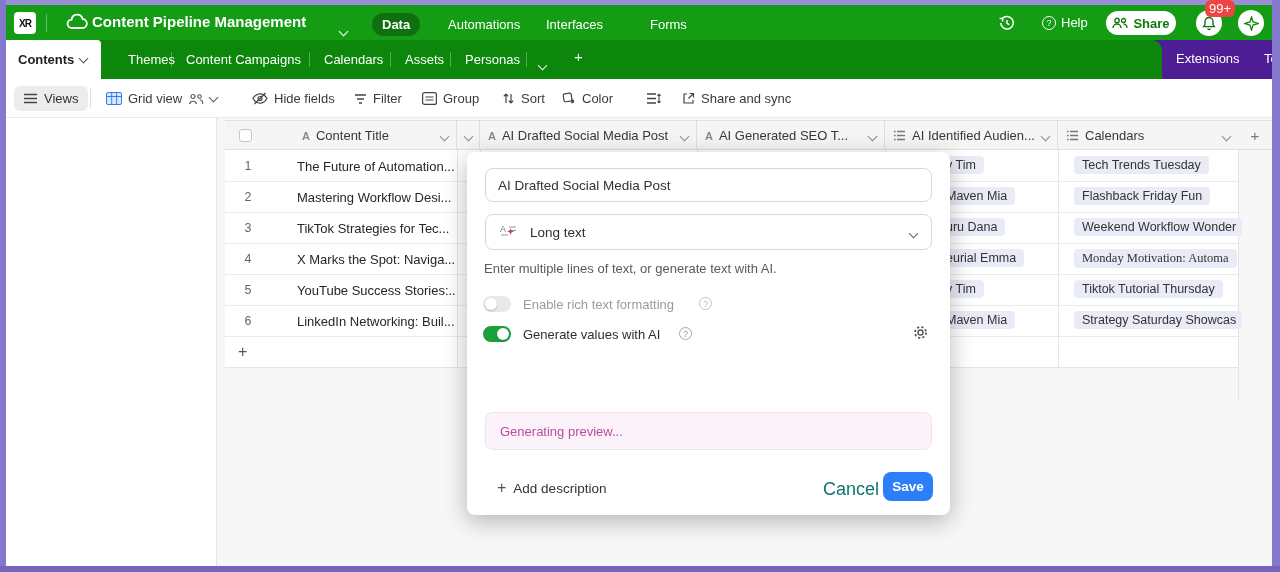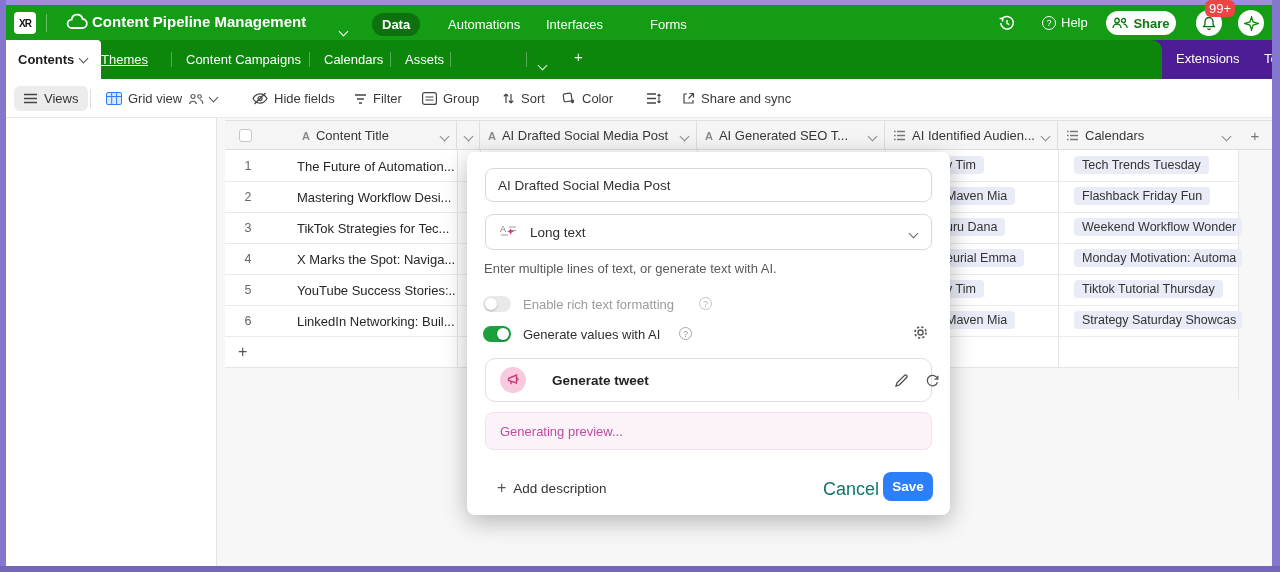--- a/index.html
+++ b/index.html
@@ -190,28 +190,29 @@
     </div>
   </div>
   <div class="abs badge">99+</div>
 
   <div class="abs tabbar">
     <div class="abs tab-strip"></div>
     <div class="abs tab active" style="left:0; width:95px;">
       <span>Contents</span>
       <span class="chev" style="color:#555; margin-top:-3px;"></span>
     </div>
-    <div class="abs tab" style="left:83px;text-decoration:underline;">Themes</div>
+    <div class="abs tab" style="left:110px;">Themes</div>
     <div class="abs tab-sep" style="left:165px;"></div>
     <div class="abs tab" style="left:168px;">Content Campaigns</div>
     <div class="abs tab-sep" style="left:303px;"></div>
     <div class="abs tab" style="left:306px;">Calendars</div>
     <div class="abs tab-sep" style="left:384px;"></div>
     <div class="abs tab" style="left:387px;">Assets</div>
     <div class="abs tab-sep" style="left:444px;"></div>
+    <div class="abs tab" style="left:447px;">Personas</div>
     <div class="abs tab-sep" style="left:520px;"></div>
     <div class="abs tab-extra" style="left:533px; top:15px;"><span class="chev" style="color:#e9f6e9;"></span></div>
     <div class="abs tab-extra" style="left:568px; top:8px;">+</div>
     <div class="abs tabbar-right-lbl" style="left:1170px;">Extensions</div>
     <div class="abs tabbar-right-lbl" style="left:1258px;">To</div>
   </div>
 
   <div class="abs toolbar">
     <div class="abs views-pill">
       <span>
@@ -430,21 +431,21 @@
   <div class="abs chip chip-cal" style="left:1064px; top:187px;"><span>Flashback Friday Fun</span></div>
 
   <div class="abs rnum" style="left:225px; top:221px;">3</div>
   <div class="abs rtitle" style="top:221px;">TikTok Strategies for Tec...</div>
   <div class="abs chip" style="left:938px; top:218px;"><span>uru Dana</span></div>
   <div class="abs chip chip-cal" style="left:1064px; top:218px;"><span>Weekend Workflow Wonder</span></div>
 
   <div class="abs rnum" style="left:225px; top:252px;">4</div>
   <div class="abs rtitle" style="top:252px;">X Marks the Spot: Naviga...</div>
   <div class="abs chip" style="left:938px; top:249px;"><span>eurial Emma</span></div>
-  <div class="abs chip chip-cal" style="left:1064px; top:249px;"><span>Monday Motivation: Automa</span></div>
+  <div class="abs chip chip-cal" style="left:1064px; top:249px;font-family:Liberation Serif, serif;"><span>Monday Motivation: Automa</span></div>
 
   <div class="abs rnum" style="left:225px; top:283px;">5</div>
   <div class="abs rtitle" style="top:283px;">YouTube Success Stories:...</div>
   <div class="abs chip" style="left:938px; top:280px;"><span>y Tim</span></div>
   <div class="abs chip chip-cal" style="left:1064px; top:280px;"><span>Tiktok Tutorial Thursday</span></div>
 
   <div class="abs rnum" style="left:225px; top:314px;">6</div>
   <div class="abs rtitle" style="top:314px;">LinkedIn Networking: Buil...</div>
   <div class="abs chip" style="left:938px; top:311px;"><span>Maven Mia</span></div>
   <div class="abs chip chip-cal" style="left:1064px; top:311px;"><span>Strategy Saturday Showcas</span></div>
@@ -478,41 +479,20 @@
       </div>
     <div class="dlg-lbl" style="left:56px; top:175px; color:#2e2e2e;">Generate values with AI</div>
     <div class="qmark" style="left:212px; top:175px;">?</div>
     <div class="abs" style="left:445px; top:172px;">
       <svg width="17" height="17" viewBox="0 0 16 16">
           <circle cx="8" cy="8" r="5.2" fill="none" stroke="#555" stroke-width="1.6" stroke-dasharray="2.1 2.0"></circle>
           <circle cx="8" cy="8" r="2.4" fill="none" stroke="#555" stroke-width="1.3"></circle>
         </svg>
     </div>
 
-    <div class="tweet-card">
-      <span class="tweet-ic">
-        <svg width="13" height="12" viewBox="0 0 13 12">
-            <path d="M1.5 4.5 L9.5 1 V9 L1.5 6.5 Z" fill="none" stroke="#c2417f" stroke-width="1.4"></path>
-            <path d="M4 7 v3.2" stroke="#c2417f" stroke-width="1.4"></path>
-            <path d="M10.5 3.5 a2.4 2.4 0 0 1 0 3" fill="none" stroke="#c2417f" stroke-width="1.2"></path>
-          </svg>
-      </span>
-      <span class="tweet-lbl">Generate tweet</span>
-      <span class="abs" style="left:408px; top:14px;">
-        <svg width="15" height="15" viewBox="0 0 15 15">
-            <path d="M2 13 L3 9.8 L10.5 2.3 a1.4 1.4 0 0 1 2 0 l0.2 0.2 a1.4 1.4 0 0 1 0 2 L5.2 12 Z" fill="none" stroke="#444" stroke-width="1.2"></path>
-          </svg>
-      </span>
-      <span class="abs" style="left:439px; top:14px;">
-        <svg width="15" height="15" viewBox="0 0 15 15">
-            <path d="M12.5 6 a5.2 5.2 0 1 0 0 3.2" fill="none" stroke="#555" stroke-width="1.3"></path>
-            <path d="M12.8 2.8 v3.4 h-3.4" fill="none" stroke="#555" stroke-width="1.3"></path>
-          </svg>
-      </span>
-    </div>
 
     <div class="preview-box">
       <span class="preview-txt">Generating preview...</span>
     </div>
 
     <div class="dlg-footer-add">
       <span style="font-size:16px; color:#555;">+</span>
       <span>Add description</span>
     </div>
     <div class="dlg-cancel">Cancel</div>

